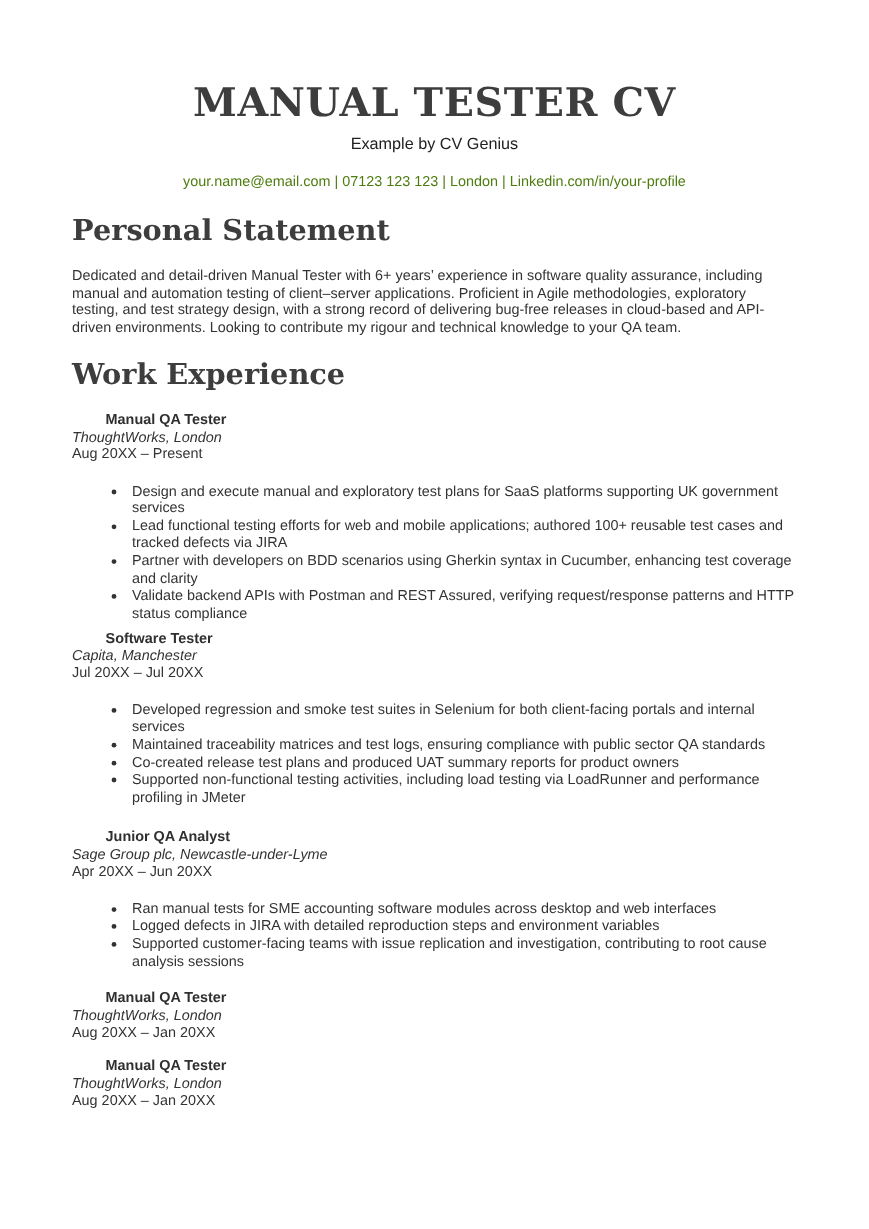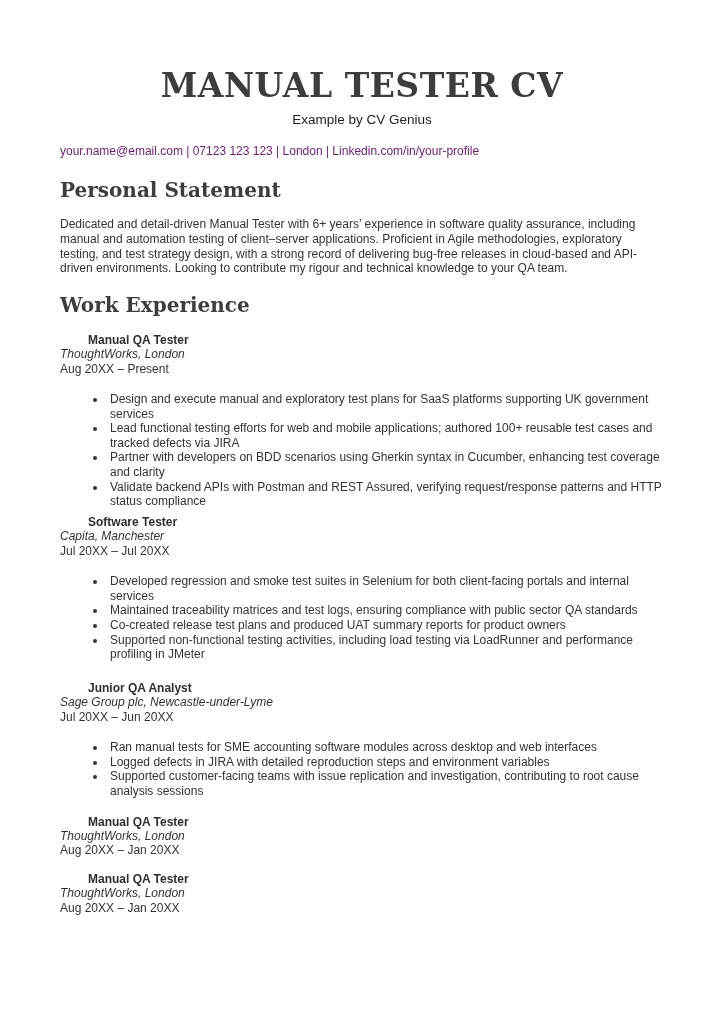--- a/index.html
+++ b/index.html
@@ -29,28 +29,29 @@
     text-align: center;
   }
   .subtitle {
     margin-top: 8px;
     text-align: center;
     font-size: 13.5px;
     color: #222222;
   }
   .contact {
     margin-top: 17px;
+    text-align: center;
     font-size: 12px;
-    color: #701a75;
+    color: #4d7c0f;
   }
   .section-heading {
     margin: 0;
     font-family: "DejaVu Serif", "Liberation Serif", serif;
     font-weight: 700;
-    font-size: 20px;
+    font-size: 24px;
     line-height: 1.2;
     color: #3d3d3d;
   }
   .heading-personal { margin-top: 20px; }
   .heading-work { margin-top: 17px; }
   .heading-education { margin-top: 22px; }
   .statement-body {
     margin: 15px 4px 0 0;
     font-size: 12px;
     line-height: 1.22;
@@ -107,21 +108,21 @@
   <ul class="bullet-list">
     <li>Developed regression and smoke test suites in Selenium for both client-facing portals and internal services</li>
     <li>Maintained traceability matrices and test logs, ensuring compliance with public sector QA standards</li>
     <li>Co-created release test plans and produced UAT summary reports for product owners</li>
     <li>Supported non-functional testing activities, including load testing via LoadRunner and performance profiling in JMeter</li>
   </ul>
 
   <div class="job-header job3-header">
     <div class="job-title">Junior QA Analyst</div>
     <div class="job-company">Sage Group plc, Newcastle-under-Lyme</div>
-    <div class="job-dates">Jul 20XX – Jun 20XX</div>
+    <div class="job-dates">Apr 20XX – Jun 20XX</div>
   </div>
   <ul class="bullet-list">
     <li>Ran manual tests for SME accounting software modules across desktop and web interfaces</li>
     <li>Logged defects in JIRA with detailed reproduction steps and environment variables</li>
     <li>Supported customer-facing teams with issue replication and investigation, contributing to root cause analysis sessions</li>
   </ul>
 
 
   <div class="edu-entry-1">
     <div class="job-title">Manual QA Tester</div>

